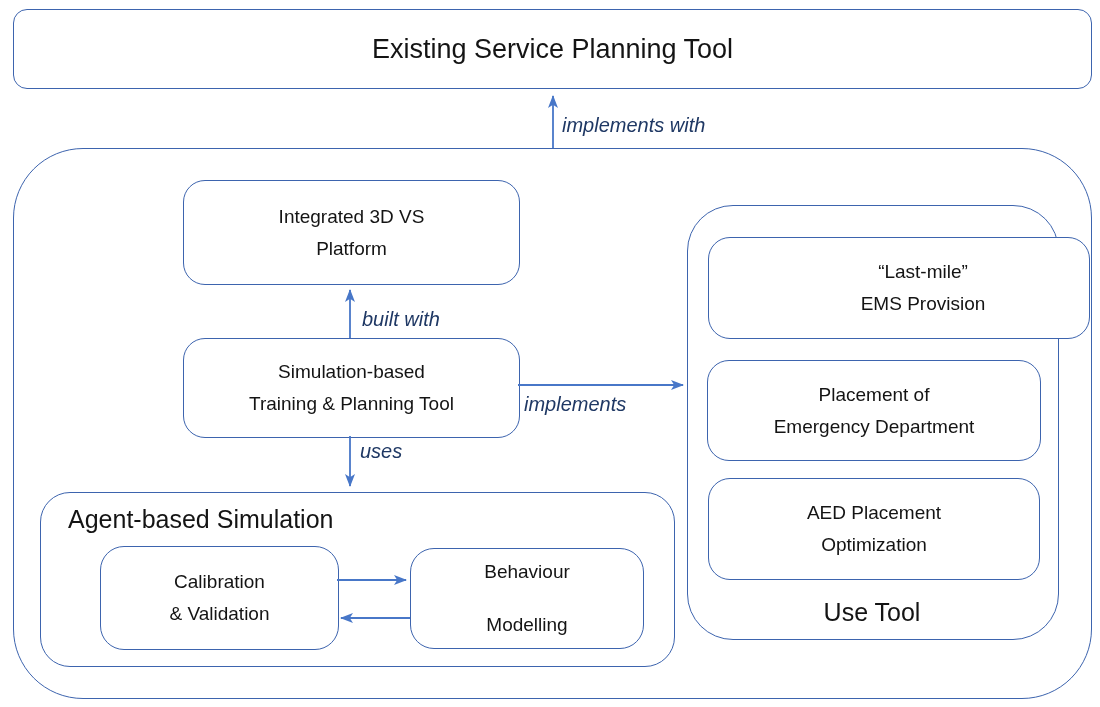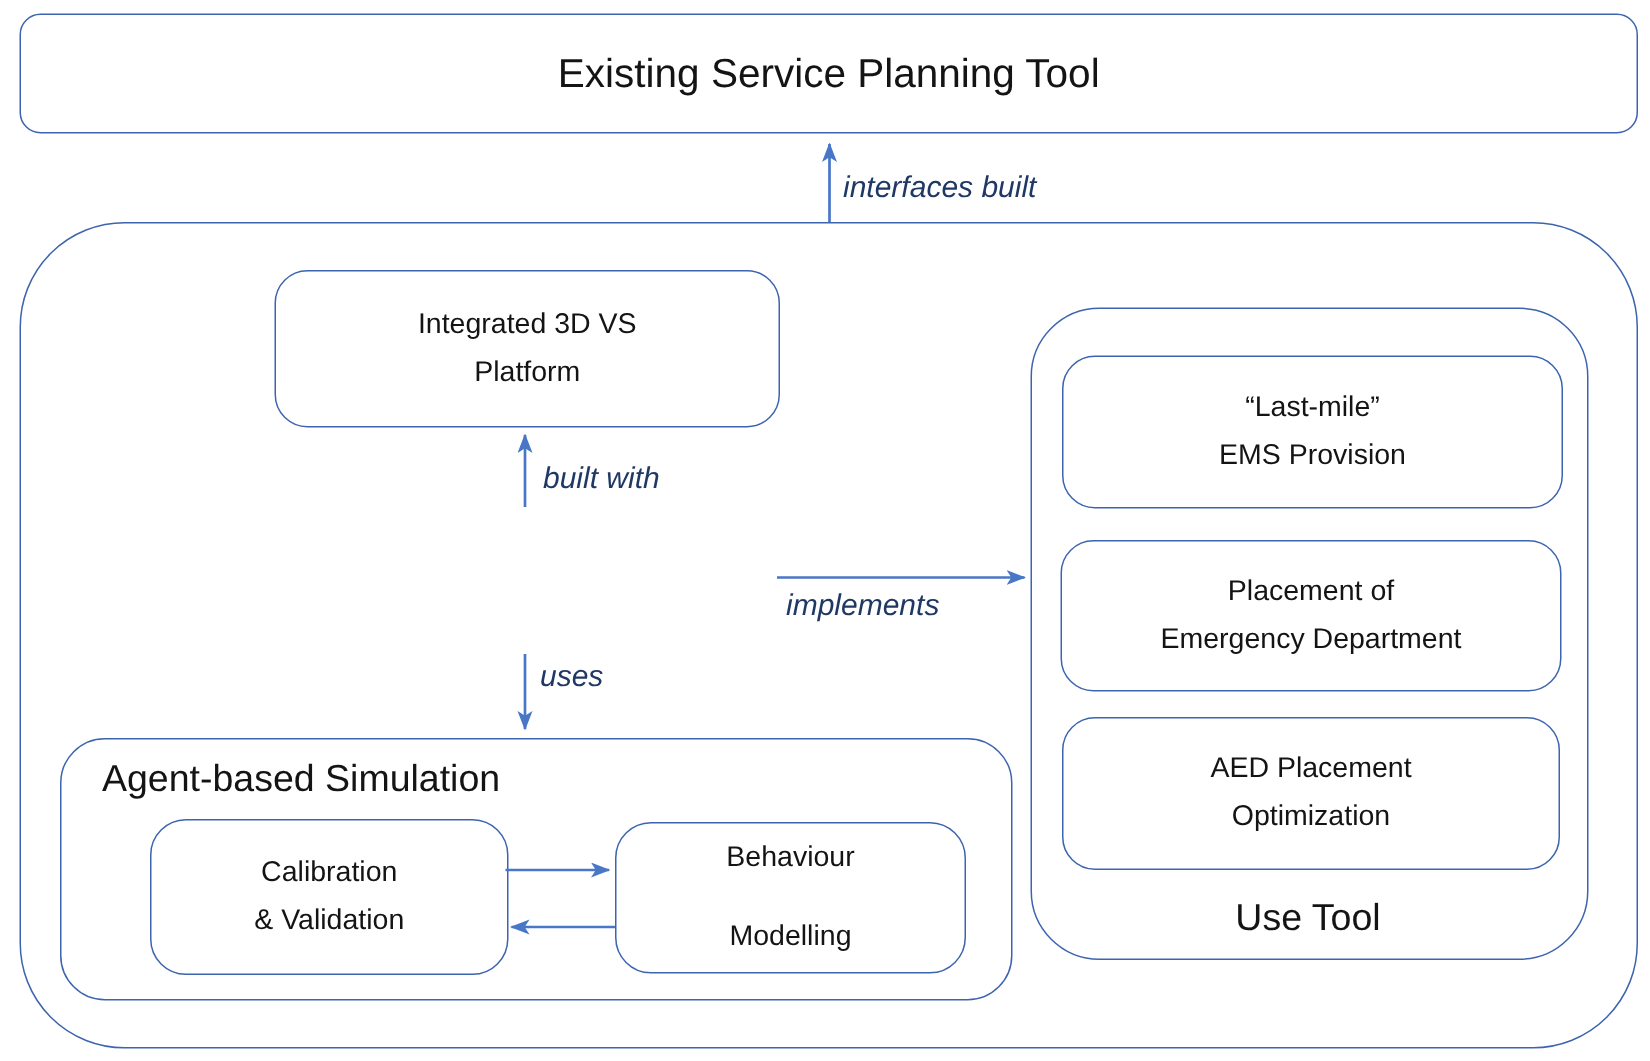--- a/index.html
+++ b/index.html
@@ -58,21 +58,21 @@
   #top-box{left:13px;top:9px;width:1077px;height:78px;border-radius:14px;}
   #top-box .ln{font-size:27px;}
   #system-container{left:13px;top:148px;width:1077px;height:549px;border-radius:70px;}
   #platform-box{left:183px;top:180px;width:335px;height:103px;border-radius:22px;}
   #sim-box{left:183px;top:338px;width:335px;height:98px;border-radius:22px;}
   #agent-container{left:40px;top:492px;width:633px;height:173px;border-radius:30px;}
   #agent-title{left:68px;top:505px;}
   #calibration-box{left:100px;top:546px;width:237px;height:102px;border-radius:24px;}
   #behaviour-box{left:410px;top:548px;width:232px;height:99px;border-radius:24px;gap:21px;}
   #usecases-container{left:687px;top:205px;width:370px;height:433px;border-radius:46px;}
-  #usecase-box-0{left:708px;top:237px;width:332px;height:100px;border-radius:22px;}
+  #usecase-box-0{left:708px;top:237px;width:332px;height:100px;border-radius:22px;padding-left:48px;}
   #usecase-box-1{left:707px;top:360px;width:332px;height:99px;border-radius:22px;}
   #usecase-box-2{left:708px;top:478px;width:330px;height:100px;border-radius:22px;}
   #usecases-title{left:687px;top:598px;width:370px;text-align:center;position:absolute;font-size:25px;}
   #label-interfaces{left:562px;top:114px;}
   #label-built-upon{left:362px;top:308px;}
   #label-uses{left:360px;top:440px;}
   #label-implements{left:524px;top:393px;}
 </style>
 </head>
 <body>
@@ -83,20 +83,24 @@
     <span class="ln">Existing Service Planning Tool</span>
   </div>
 
   <div class="container" id="system-container"></div>
 
   <div class="box" id="platform-box">
     <span class="ln">Integrated 3D VS</span>
     <span class="ln">Platform</span>
   </div>
 
+  <div class="box" id="sim-box">
+    <span class="ln">Simulation-based</span>
+    <span class="ln">Training &amp; Planning Tool</span>
+  </div>
 
   <div class="container" id="agent-container"></div>
   <div class="section-title" id="agent-title">Agent-based Simulation</div>
 
   <div class="box" id="calibration-box">
     <span class="ln">Calibration</span>
     <span class="ln">&amp; Validation</span>
   </div>
 
   <div class="box" id="behaviour-box">
@@ -116,21 +120,21 @@
     <span class="ln">Emergency Department</span>
   </div>
 
   <div class="box" id="usecase-box-2">
     <span class="ln">AED Placement</span>
     <span class="ln">Optimization</span>
   </div>
 
   <div id="usecases-title">Use Tool</div>
 
-  <div class="conn-label" id="label-interfaces">interfaces built</div>
+  <div class="conn-label" id="label-interfaces">implements with</div>
   <div class="conn-label" id="label-built-upon">built with</div>
   <div class="conn-label" id="label-uses">uses</div>
   <div class="conn-label" id="label-implements">implements</div>
 
   <svg id="arrow-layer" viewBox="0 0 1100 707" xmlns="http://www.w3.org/2000/svg">
     <defs>
       <marker id="ah" markerUnits="userSpaceOnUse" markerWidth="14" markerHeight="12" refX="12" refY="5" orient="auto">
         <path d="M0,0 L13,5 L0,10 L3.2,5 Z" fill="#4877C8"></path>
       </marker>
     </defs>

